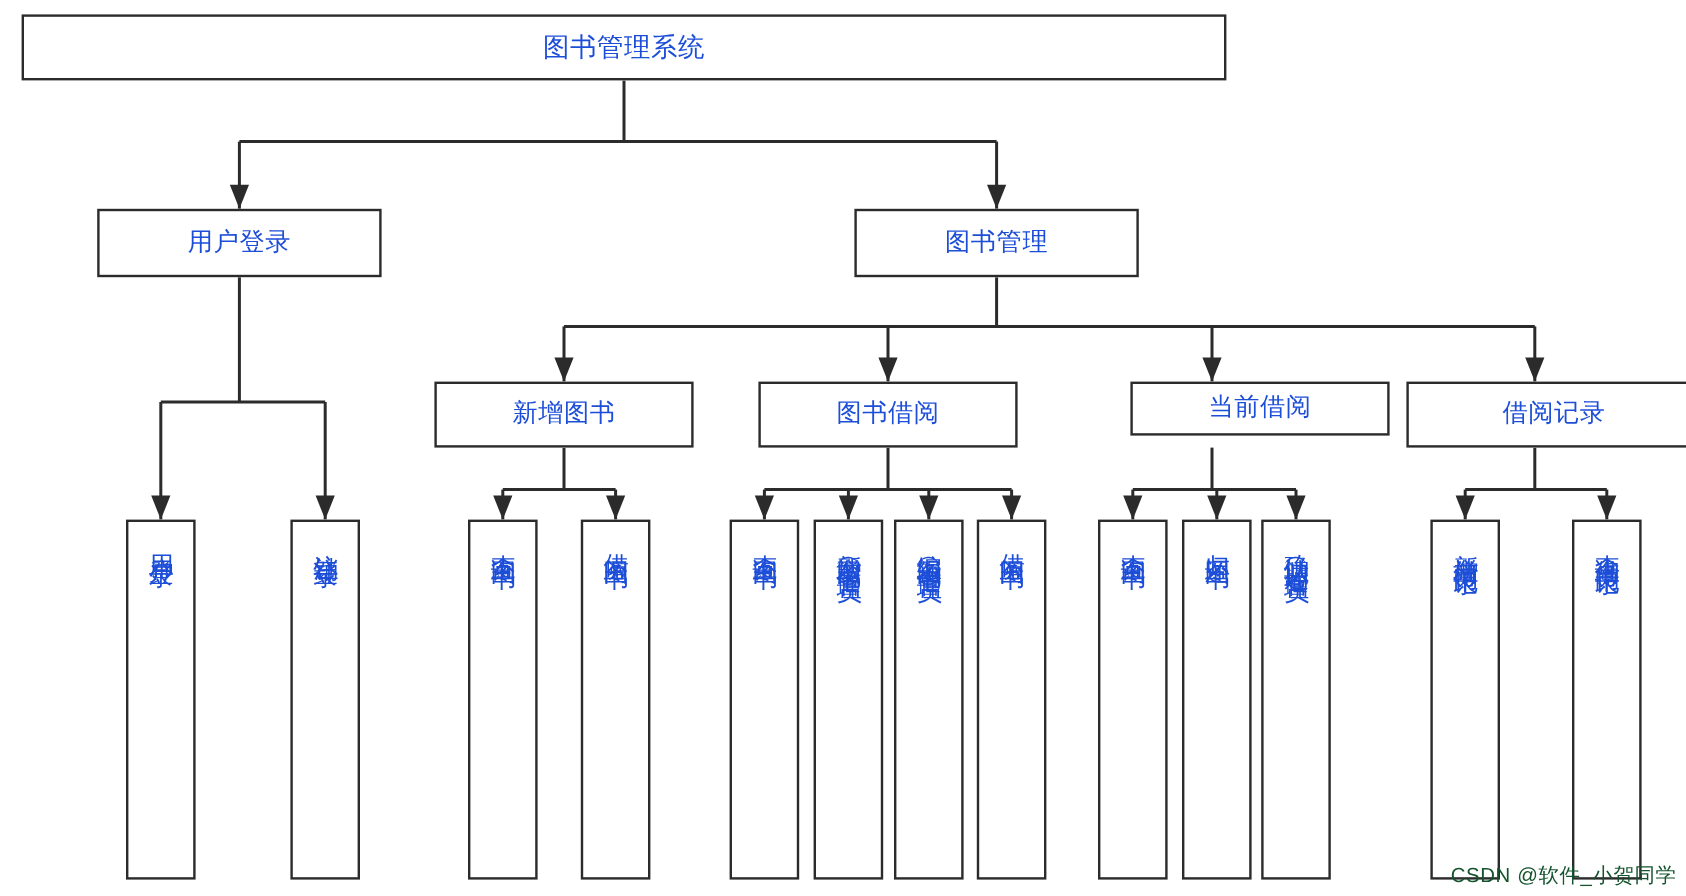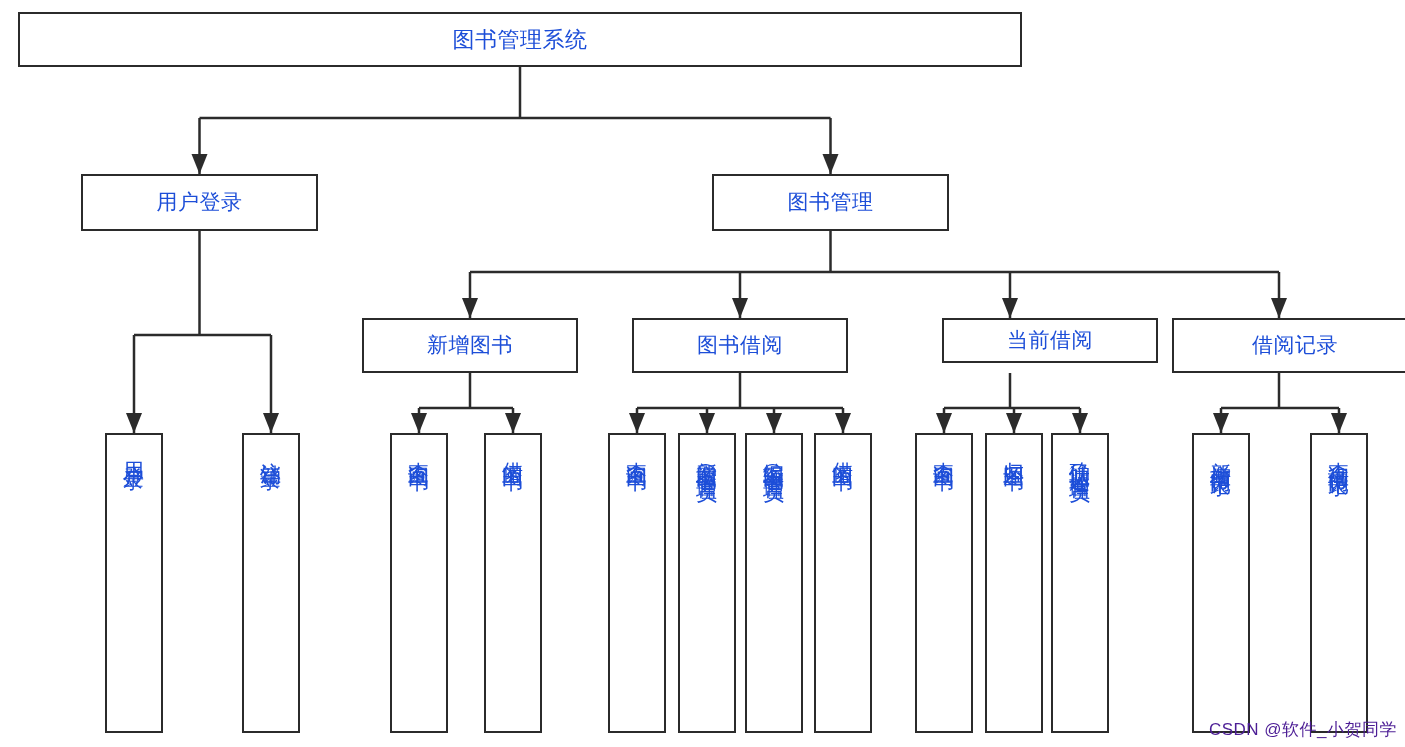--- a/index.html
+++ b/index.html
@@ -57,21 +57,21 @@
     top: 0;
     width: 1405px;
     height: 747px;
     pointer-events: none;
   }
   .watermark {
     position: absolute;
     right: 8px;
     bottom: 6px;
     font-size: 17px;
-    color: #4c1d95;
+    color: #14532d;
     white-space: nowrap;
     letter-spacing: 0.5px;
   }
 </style>
 </head>
 <body>
 
 <div id="diagram-root">
   <svg id="connectors" viewBox="0 0 1405 747" xmlns="http://www.w3.org/2000/svg">
       <line x1="520" y1="67" x2="520" y2="118" stroke="#2b2b2b" stroke-width="2.5"></line>

